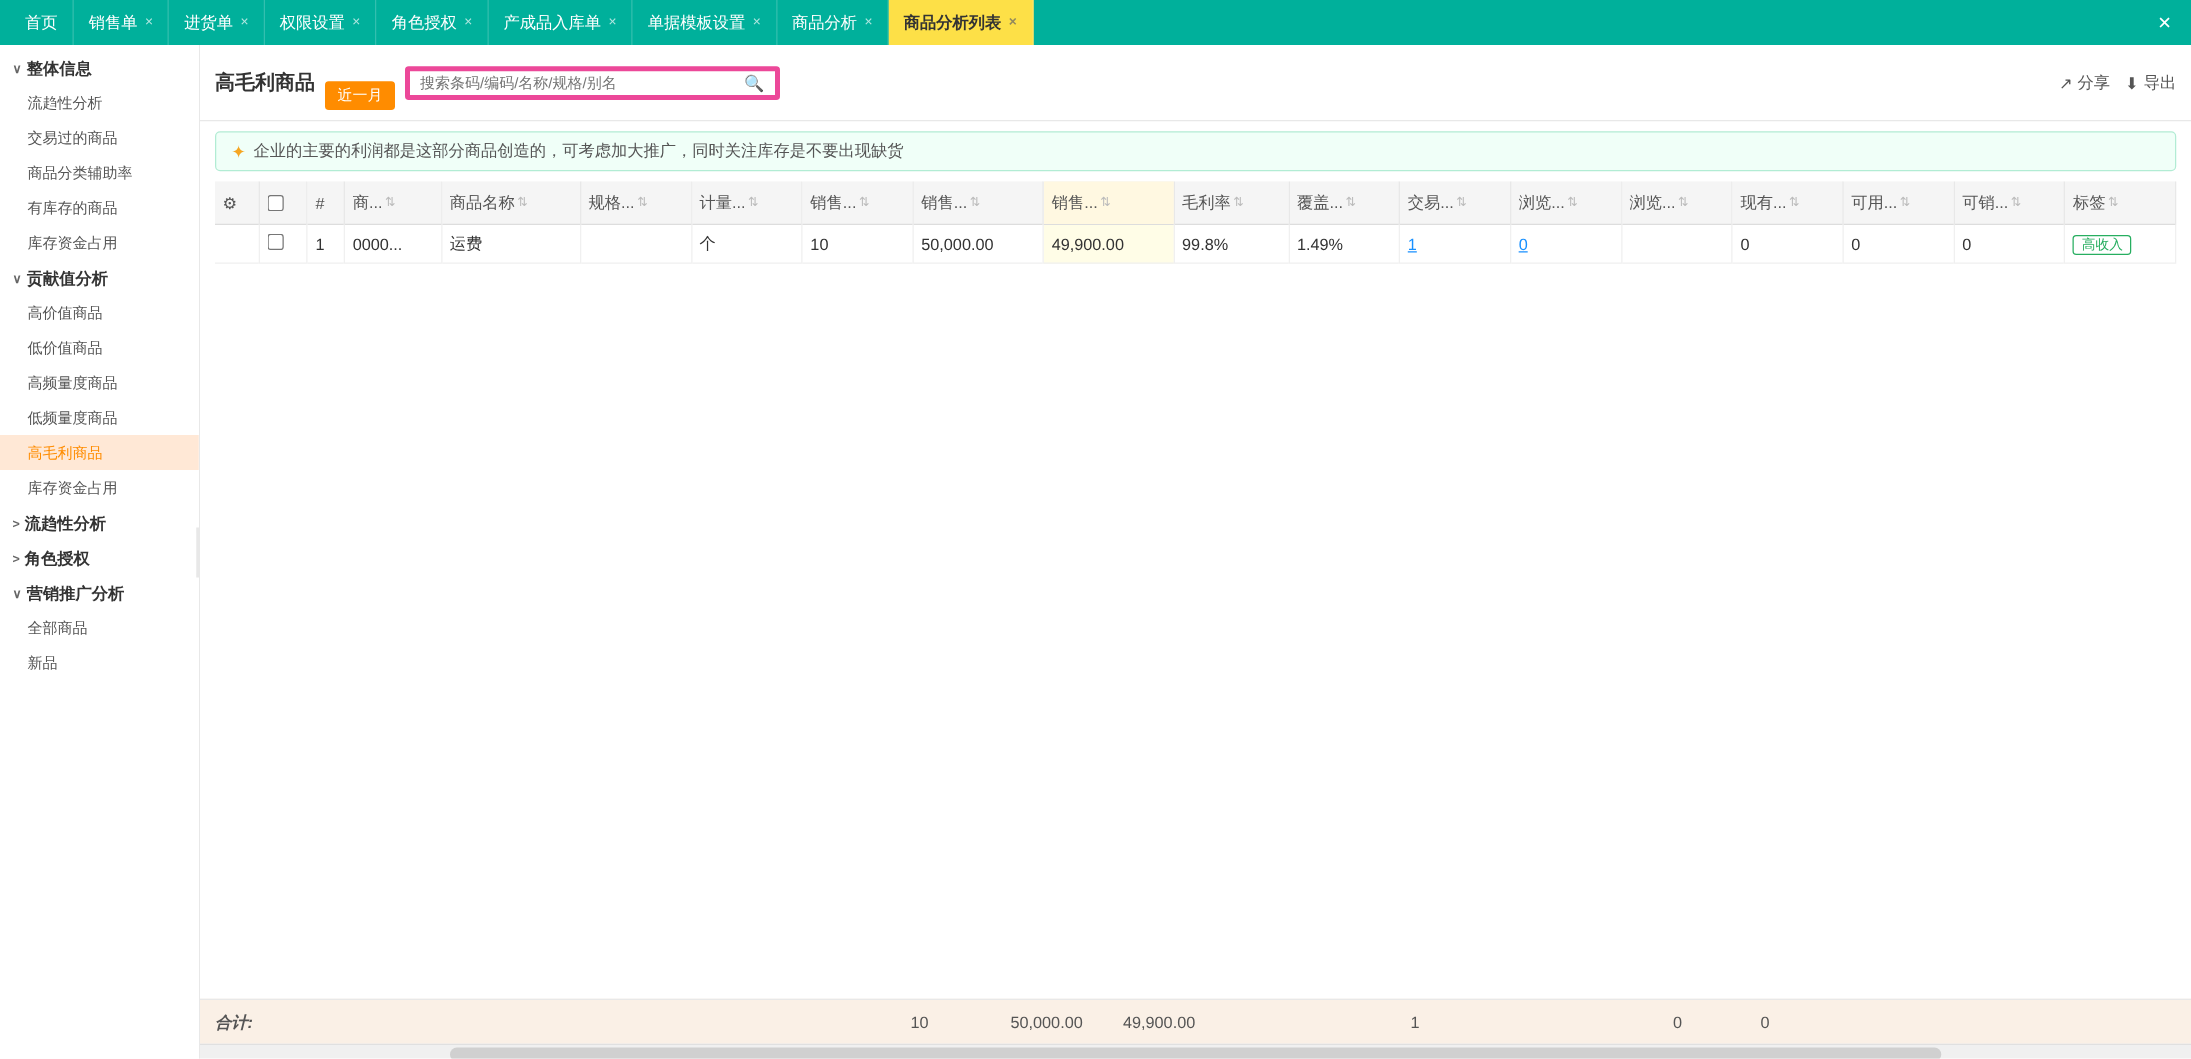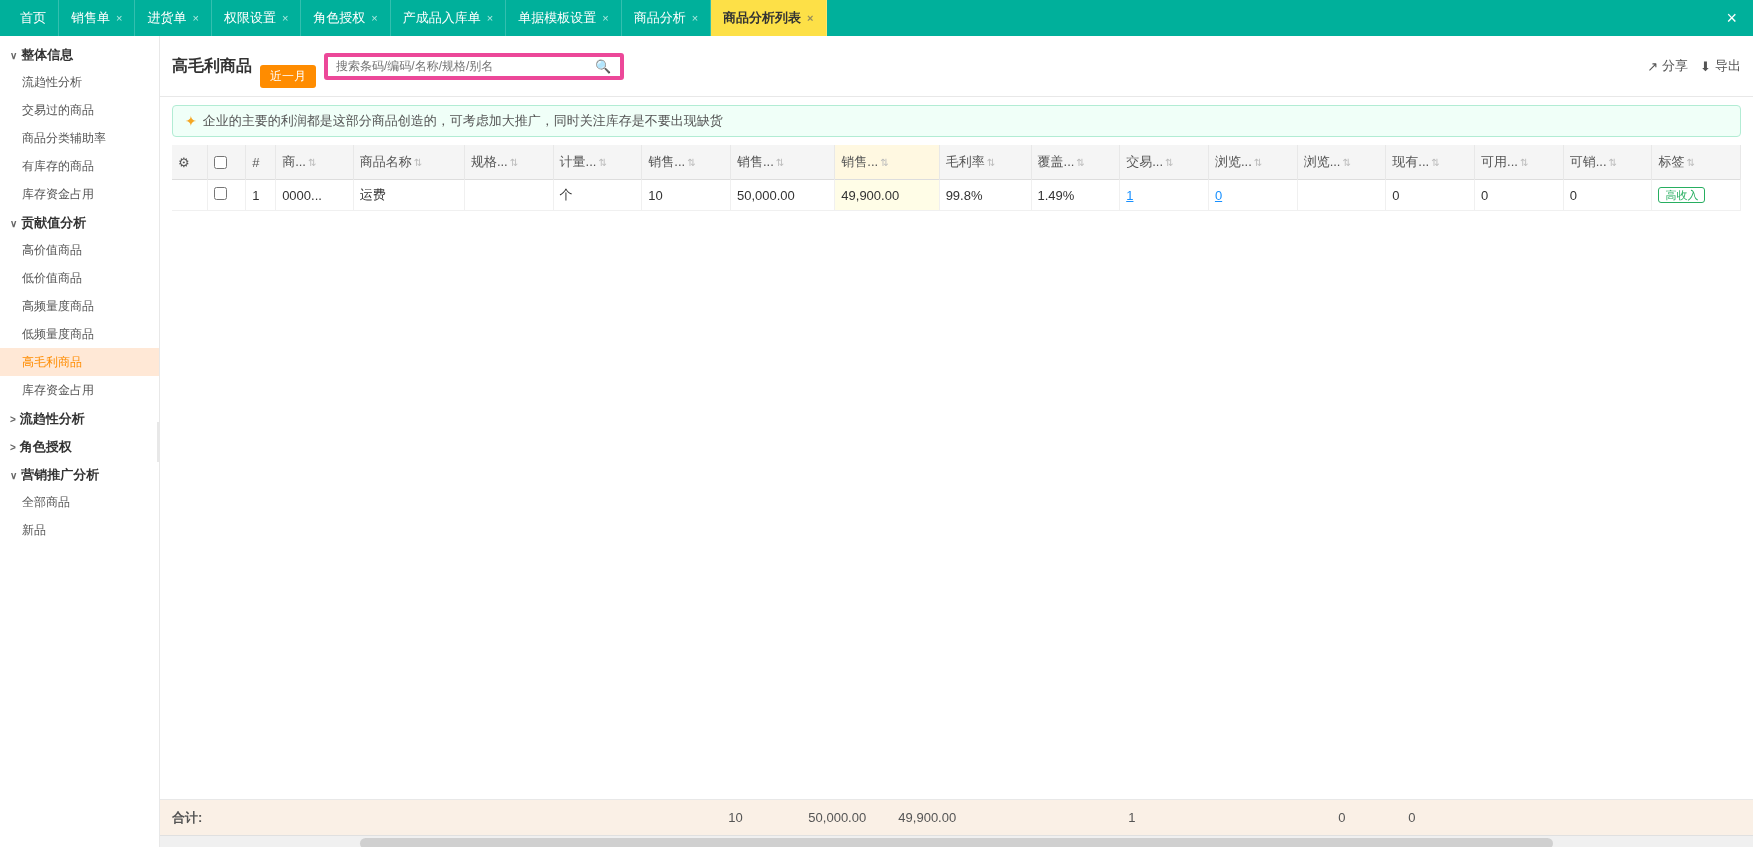--- a/index.html
+++ b/index.html
@@ -242,21 +242,21 @@
     .table-footer {
       display: flex;
       align-items: center;
       background: #faf0e6;
       border-top: 1px solid #e8e8e8;
       padding: 6px 12px;
       font-size: 12px;
       color: #555;
       min-height: 36px;
     }
-    .footer-label { font-weight: 600; margin-right: 20px; }
+    .footer-label { font-weight: 600; margin-right: 20px; font-style: italic; }
     .footer-values {
       display: flex;
       gap: 0;
       flex: 1;
     }
     .footer-cell {
       padding: 0 6px;
       min-width: 80px;
       text-align: left;
     }

